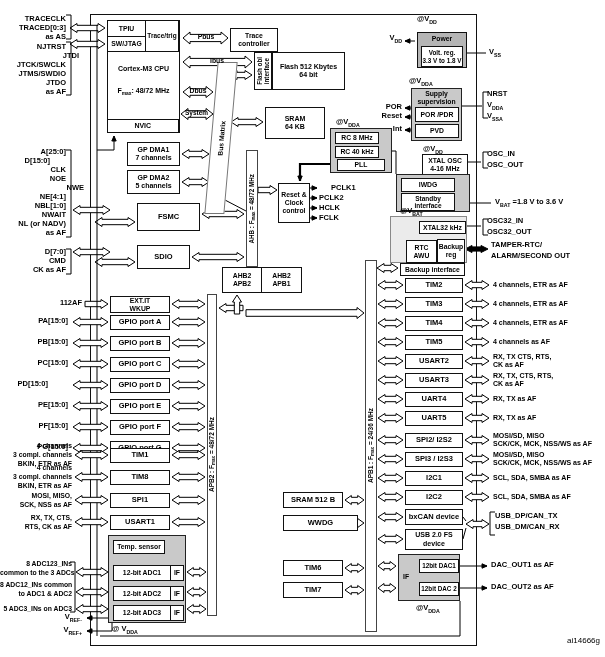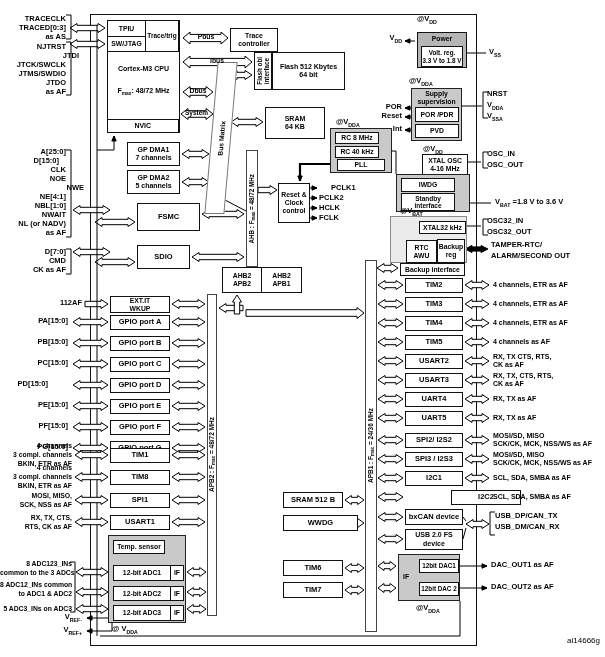--- a/index.html
+++ b/index.html
@@ -418,21 +418,21 @@
   <div class="lbl f75 r" style="left:0;top:24px;width:66px;">TRACED[0:3]</div>
   <div class="lbl f75 r" style="left:0;top:33px;width:66px;">as AS</div>
   <div class="lbl f75 r" style="left:0;top:43px;width:66px;">NJTRST</div>
   <div class="lbl f75 r" style="left:0;top:52px;width:66px;padding-left:13px;">JTDI</div>
   <div class="lbl f75 r" style="left:0;top:61px;width:66px;">JTCK/SWCLK</div>
   <div class="lbl f75 r" style="left:0;top:70px;width:66px;">JTMS/SWDIO</div>
   <div class="lbl f75 r" style="left:0;top:79px;width:66px;">JTDO</div>
   <div class="lbl f75 r" style="left:0;top:88px;width:66px;">as AF</div>
 
   <div class="lbl f75 r" style="left:0;top:148px;width:66px;">A[25:0]</div>
-  <div class="lbl f75 r" style="left:0;top:157px;width:50px;margin-left:9px;">D[15:0]</div>
+  <div class="lbl f75 r" style="left:0;top:157px;width:50px;">D[15:0]</div>
   <div class="lbl f75 r" style="left:0;top:166px;width:66px;">CLK</div>
   <div class="lbl f75 r" style="left:0;top:175px;width:66px;">NOE</div>
   <div class="lbl f75 r" style="left:18px;top:184px;width:66px;">NWE</div>
   <div class="lbl f75 r" style="left:0;top:193px;width:66px;">NE[4:1]</div>
   <div class="lbl f75 r" style="left:0;top:202px;width:66px;">NBL[1:0]</div>
   <div class="lbl f75 r" style="left:0;top:211px;width:66px;">NWAIT</div>
   <div class="lbl f75 r" style="left:0;top:220px;width:66px;">NL (or NADV)</div>
   <div class="lbl f75 r" style="left:0;top:229px;width:66px;">as AF</div>
 
   <div class="lbl f75 r" style="left:0;top:248px;width:66px;">D[7:0]</div>
@@ -536,17 +536,17 @@
     <div class="lbl f7" style="left:493px;top:440px;">SCK/CK, MCK, NSS/WS as AF</div>
     <div class="box f75" style="left:405px;top:451.5px;width:58px;height:15px;">
       <div>SPI3 / I2S3</div>
     </div>
     <div class="lbl f7" style="left:493px;top:450.5px;">MOSI/SD, MISO</div>
     <div class="lbl f7" style="left:493px;top:459px;">SCK/CK, MCK, NSS/WS as AF</div>
     <div class="box f75" style="left:405px;top:470.5px;width:58px;height:15px;">
       <div>I2C1</div>
     </div>
     <div class="lbl f7" style="left:493px;top:473.5px;">SCL, SDA, SMBA as AF</div>
-    <div class="box f75" style="left:405px;top:489.5px;width:70px;height:15px;margin-left:46px;">
+    <div class="box f75" style="left:405px;top:489.5px;width:58px;height:15px;">
       <div>I2C2</div>
     </div>
     <div class="lbl f7" style="left:493px;top:492.5px;">SCL, SDA, SMBA as AF</div>
   </div>
 
 </body></html>

